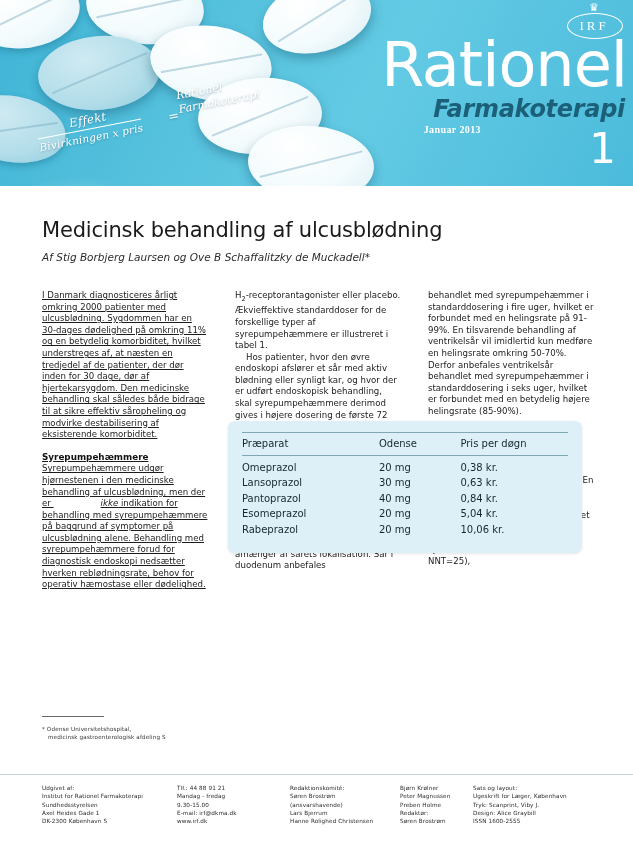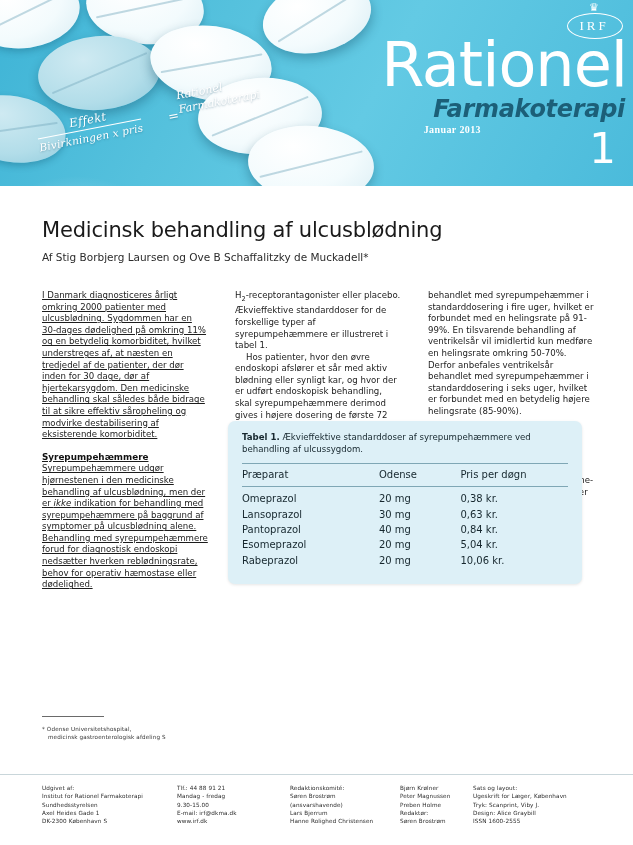--- a/index.html
+++ b/index.html
@@ -175,20 +175,21 @@
     margin: 32px 0 0 42px;
     font-size: 21px;
     font-weight: 400;
     color: #1a1a1a;
     letter-spacing: -0.2px;
     font-family: "DejaVu Sans", sans-serif;
   }
   .byline {
     margin: 9px 8px 0 42px;
     font-size: 10.5px;
+    font-style: italic;
     color: #2b2b2b;
     font-family: "DejaVu Sans", sans-serif;
   }
 
   .cols {
     position: absolute;
     left: 42px;
     top: 104px;
     width: 552px;
     height: 470px;
@@ -210,21 +211,21 @@
   .col p { margin: 0; }
   .col p.indent { text-indent: 11px; }
   .col h3 {
     margin: 11px 0 0 0;
     font-size: 8.8px;
     line-height: 11.6px;
     font-weight: bold;
     color: #111;
   }
   .col h3.ital { font-style: italic; }
-  .col em { font-style: italic; }
+  .col em { font-style: italic; margin-left: 47px; }
   .sup { font-size: 6.6px; vertical-align: sub; }
 
   .footnote {
     position: absolute;
     left: 0;
     top: 426px;
     width: 150px;
   }
   .footnote-rule {
     width: 62px;
@@ -379,23 +380,20 @@
 
     <div class="footnote">
       <div class="footnote-rule"></div>
       <p>* Odense Universitetshospital,</p>
       <p class="hang">medicinsk gastroenterologisk afdeling S</p>
     </div>
   </div>
 </div>
 
 <div class="table-box">
-  <div class="table-caption">
-    <b>Tabel 1.</b><span> Ækvieffektive standarddoser af syrepumpehæmmere ved behandling af ulcussygdom.</span>
-  </div>
   <table class="doses">
     <thead>
       <tr>
         <th class="c-prep">Præparat</th>
         <th class="c-dose">Odense</th>
         <th class="c-price">Pris per døgn</th>
       </tr>
     </thead>
     <tbody>
       <tr class="first-row">

